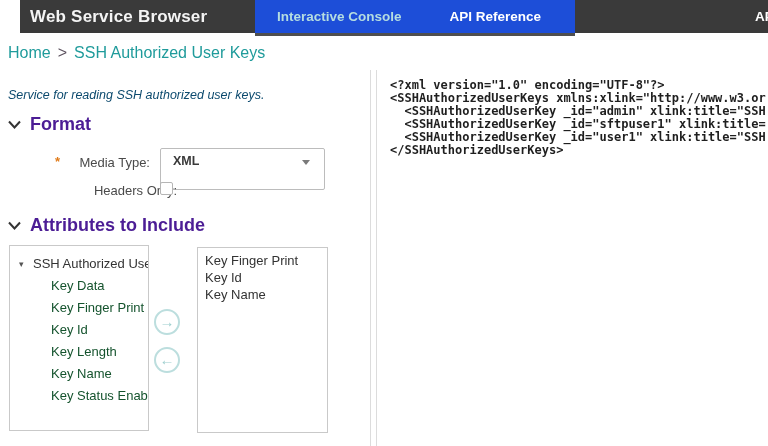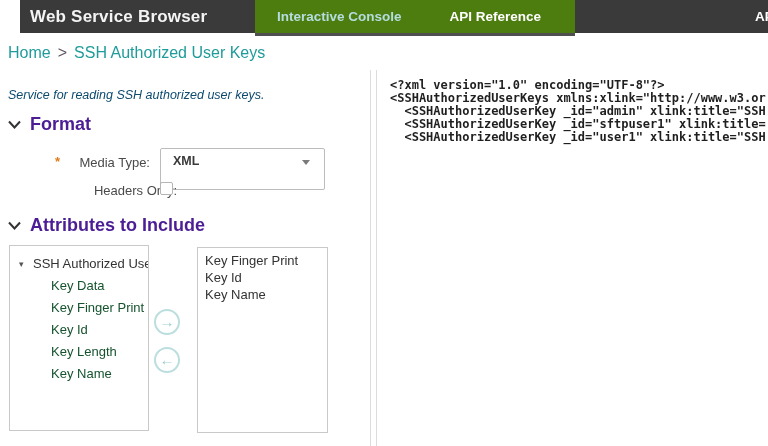--- a/index.html
+++ b/index.html
@@ -4,21 +4,21 @@
 <style>
   * { margin:0; padding:0; box-sizing:border-box; }
   html,body { width:768px; height:446px; overflow:hidden; background:#fff;
               font-family:"Liberation Sans", sans-serif; }
   .stage { position:relative; width:768px; height:446px; overflow:hidden; background:#fff; }
 
   
   .header { position:absolute; left:0; top:0; width:768px; height:33px; background:#3a3a3a;margin-left:20px; }
   .app-title { position:absolute; left:10px; top:0; height:33px; line-height:33px;
                color:#f4f4f4; font-size:17px; font-weight:bold; letter-spacing:.2px; }
-  .tabstrip { position:absolute; left:235px; top:0; width:320px; height:36px; background:#4d7c0f;
+  .tabstrip { position:absolute; left:235px; top:0; width:320px; height:36px; background:#1d4ed8;
               border-bottom:3px solid #4f4f4f; display:flex; align-items:center; }
   .tab { height:33px; line-height:33px; font-size:13.5px; font-weight:bold; cursor:pointer; }
   .tab-active { color:#b5dde0; padding:0 24px 0 22px; }
   .tab-plain  { color:#ffffff; padding:0 24px; }
   .hdr-right { position:absolute; left:735px; top:0; width:33px; height:33px; overflow:hidden; }
   .hdr-right span { color:#fff; font-size:13.5px; font-weight:bold; line-height:33px; white-space:nowrap; }
 
   
   .breadcrumb { position:absolute; left:8px; top:44px; font-size:16px; white-space:nowrap; }
   .crumb-link { color:#1f9b9b; cursor:pointer; }
@@ -132,20 +132,21 @@
     <div class="tree-box">
       <div class="tree-root">
         <span class="disclosure">▾</span>
         <span>SSH Authorized Use</span>
       </div>
       <div class="tree-child">Key Data</div>
       <div class="tree-child">Key Finger Print</div>
       <div class="tree-child">Key Id</div>
       <div class="tree-child">Key Length</div>
       <div class="tree-child">Key Name</div>
+      <div class="tree-child">Key Status Enab</div>
     </div>
 
     <div class="mover">
       <div class="circle-btn btn-right">→</div>
       <div class="circle-btn btn-left">←</div>
     </div>
 
     <div class="sel-box">
       <div class="sel-item">Key Finger Print</div>
       <div class="sel-item">Key Id</div>
@@ -156,16 +157,17 @@
 
   <div class="splitter"></div>
 
   <div class="right-pane">
     <div class="xml">
       <div class="xml-line">&lt;?xml version="1.0" encoding="UTF-8"?&gt;</div>
       <div class="xml-line">&lt;SSHAuthorizedUserKeys xmlns:xlink="http://www.w3.or</div>
       <div class="xml-line">  &lt;SSHAuthorizedUserKey _id="admin" xlink:title="SSH</div>
       <div class="xml-line">  &lt;SSHAuthorizedUserKey _id="sftpuser1" xlink:title=</div>
       <div class="xml-line">  &lt;SSHAuthorizedUserKey _id="user1" xlink:title="SSH</div>
+      <div class="xml-line">&lt;/SSHAuthorizedUserKeys&gt;</div>
     </div>
   </div>
 
 </div>
 
 </body></html>

